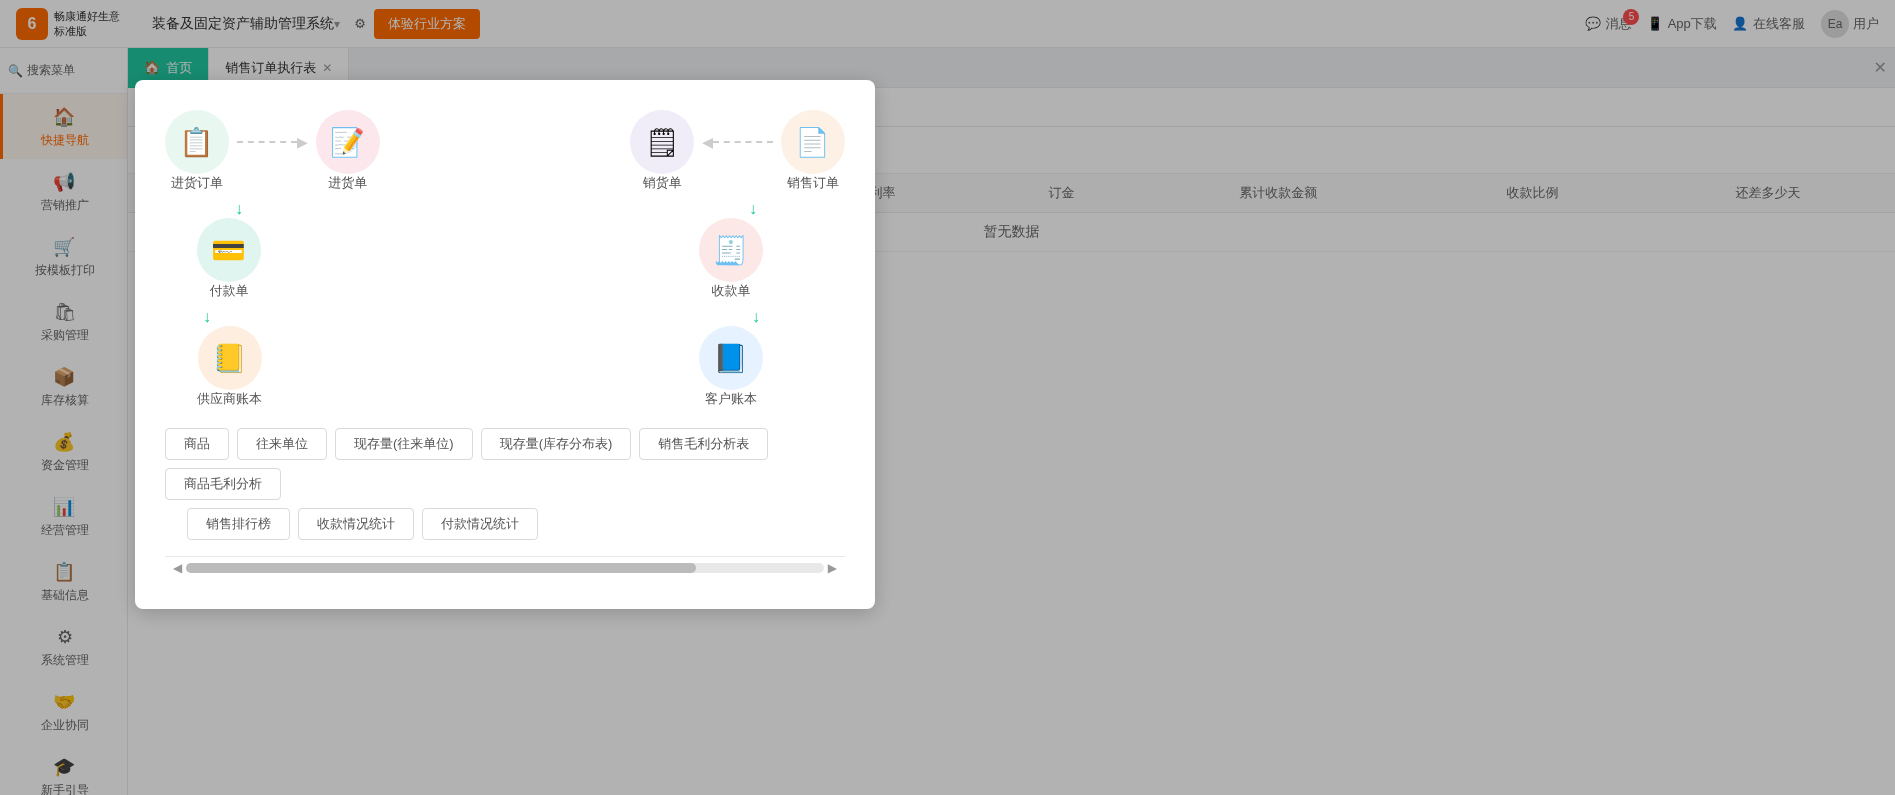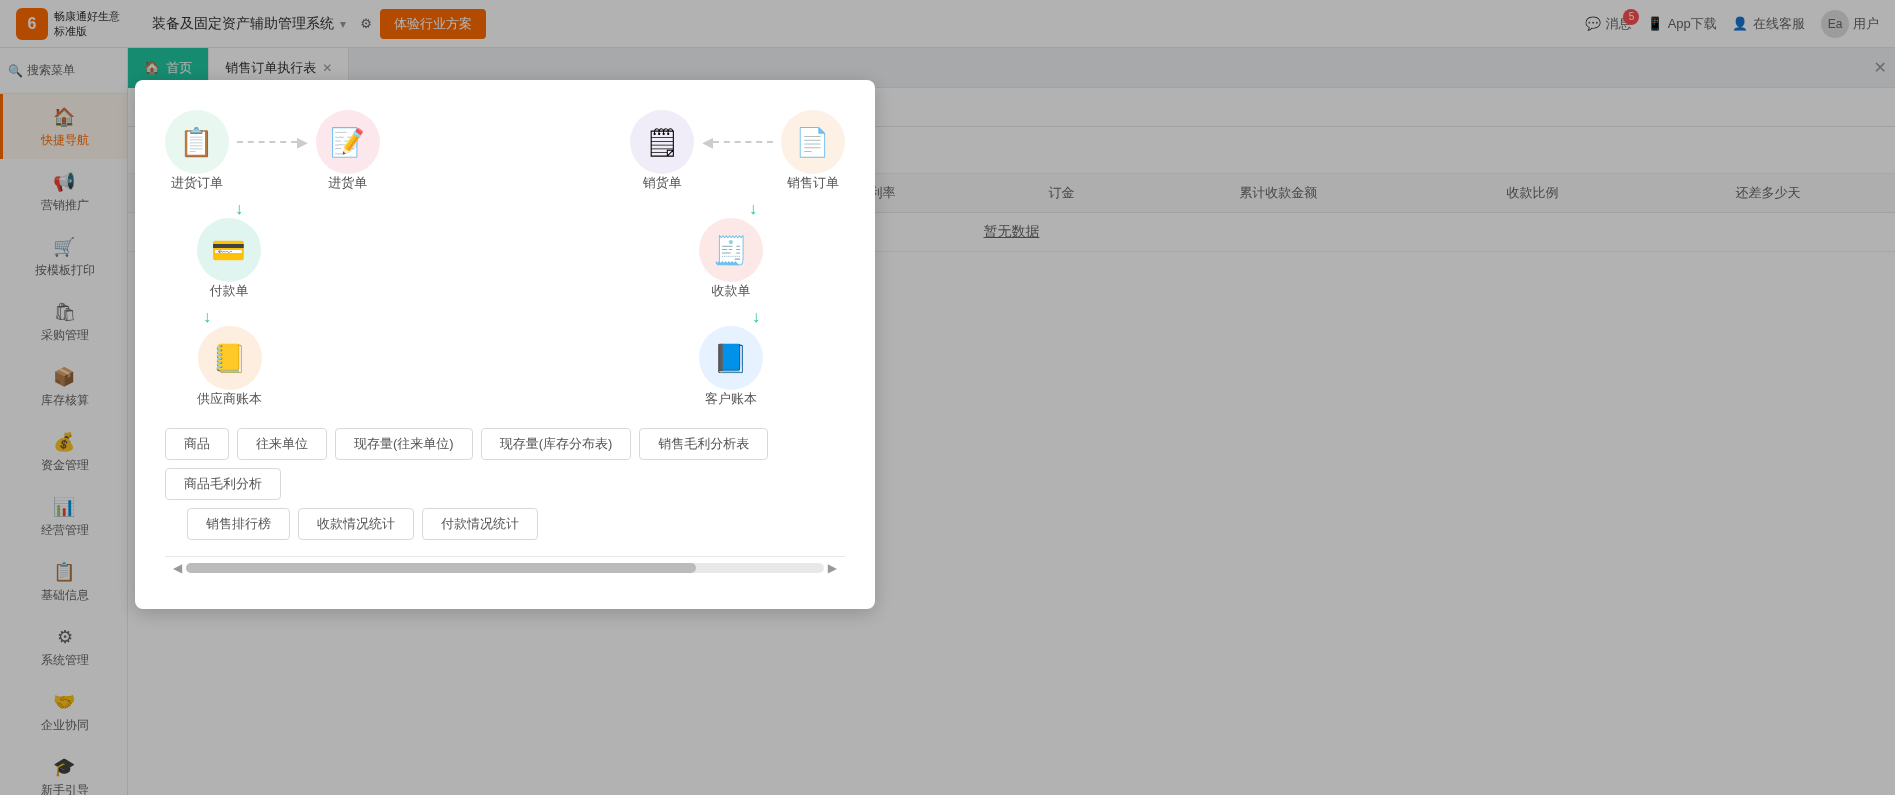--- a/index.html
+++ b/index.html
@@ -9,21 +9,21 @@
     .app-wrapper { display: flex; flex-direction: column; height: 795px; width: 1895px; }
     .top-bar { height: 48px; background: #fff; display: flex; align-items: center; padding: 0 16px; border-bottom: 1px solid #e8e8e8; flex-shrink: 0; }
     .main-area { display: flex; flex: 1; overflow: hidden; }
     .sidebar { width: 128px; background: #fff; border-right: 1px solid #e8e8e8; display: flex; flex-direction: column; flex-shrink: 0; }
     .content-area { flex: 1; display: flex; flex-direction: column; overflow: hidden; background: #f0f2f5; }
 
     
     .logo-area { display: flex; align-items: center; gap: 6px; min-width: 128px; }
     .logo-icon { width: 32px; height: 32px; background: #ff6b00; border-radius: 6px; display: flex; align-items: center; justify-content: center; color: white; font-weight: bold; font-size: 16px; }
     .logo-text { font-size: 11px; color: #333; line-height: 1.3; }
-    .system-name { display: flex; align-items: center; gap: 6px; margin-left: 8px; font-size: 14px; color: #333; }
+    .system-name { display: flex; align-items: center; margin-left: 8px; font-size: 14px; color: #333; }
     .system-name-text { font-size: 14px; color: #333; }
     .dropdown-icon { color: #999; font-size: 12px; }
     .settings-icon { width: 28px; height: 28px; display: flex; align-items: center; justify-content: center; color: #666; cursor: pointer; margin-left: 6px; }
     .trial-btn { background: #ff6b00; color: white; border: none; border-radius: 4px; padding: 6px 14px; font-size: 13px; cursor: pointer; margin-left: 0; }
     .top-bar-right { margin-left: auto; display: flex; align-items: center; gap: 16px; }
     .top-bar-item { display: flex; align-items: center; gap: 4px; color: #666; font-size: 13px; cursor: pointer; position: relative; }
     .badge { background: #ff4d4f; color: white; border-radius: 10px; font-size: 10px; padding: 0 4px; min-width: 16px; height: 16px; display: flex; align-items: center; justify-content: center; position: absolute; top: -6px; right: -8px; }
     .user-avatar { width: 28px; height: 28px; background: #e0e0e0; border-radius: 50%; display: flex; align-items: center; justify-content: center; font-size: 12px; color: #666; }
 
     
@@ -51,21 +51,21 @@
     .filter-select { border: 1px solid #d9d9d9; border-radius: 4px; padding: 4px 8px; font-size: 13px; color: #999; min-width: 200px; }
     .query-btn { background: #ff6b00; color: white; border: none; border-radius: 4px; padding: 5px 16px; font-size: 13px; cursor: pointer; }
     .setting-btn { background: #fff; color: #666; border: 1px solid #d9d9d9; border-radius: 4px; padding: 5px 10px; font-size: 13px; cursor: pointer; }
     .more-conditions { color: #20c8a0; font-size: 13px; cursor: pointer; display: flex; align-items: center; gap: 2px; }
 
     
     .table-container { background: white; flex: 1; overflow: auto; }
     .data-table { width: 100%; border-collapse: collapse; font-size: 13px; }
     .data-table th { background: #fafafa; border-bottom: 1px solid #e8e8e8; padding: 10px 12px; text-align: center; color: #666; font-weight: normal; white-space: nowrap; }
     .data-table td { border-bottom: 1px solid #f0f0f0; padding: 10px 12px; text-align: center; color: #666; }
-    .empty-text { text-align: center; color: #bbb; padding: 60px; font-size: 14px; text-decoration: underline; }
+    .empty-text { text-align: center; color: #bbb; padding: 60px; font-size: 14px; }
 
     
     .modal-overlay { position: fixed; top: 0; left: 0; right: 0; bottom: 0; background: rgba(0,0,0,0.3); z-index: 100; display: flex; align-items: flex-start; justify-content: flex-start; padding-left: 135px; padding-top: 80px; }
     .modal { background: white; border-radius: 8px; width: 740px; padding: 30px; position: relative; box-shadow: 0 4px 20px rgba(0,0,0,0.2); }
     .flow-circle { width: 64px; height: 64px; border-radius: 50%; display: flex; align-items: center; justify-content: center; font-size: 26px; }
     .flow-label { font-size: 13px; color: #555; }
 
     
     .flow-container { margin-bottom: 20px; }
     .flow-col { display: flex; flex-direction: column; align-items: center; }

